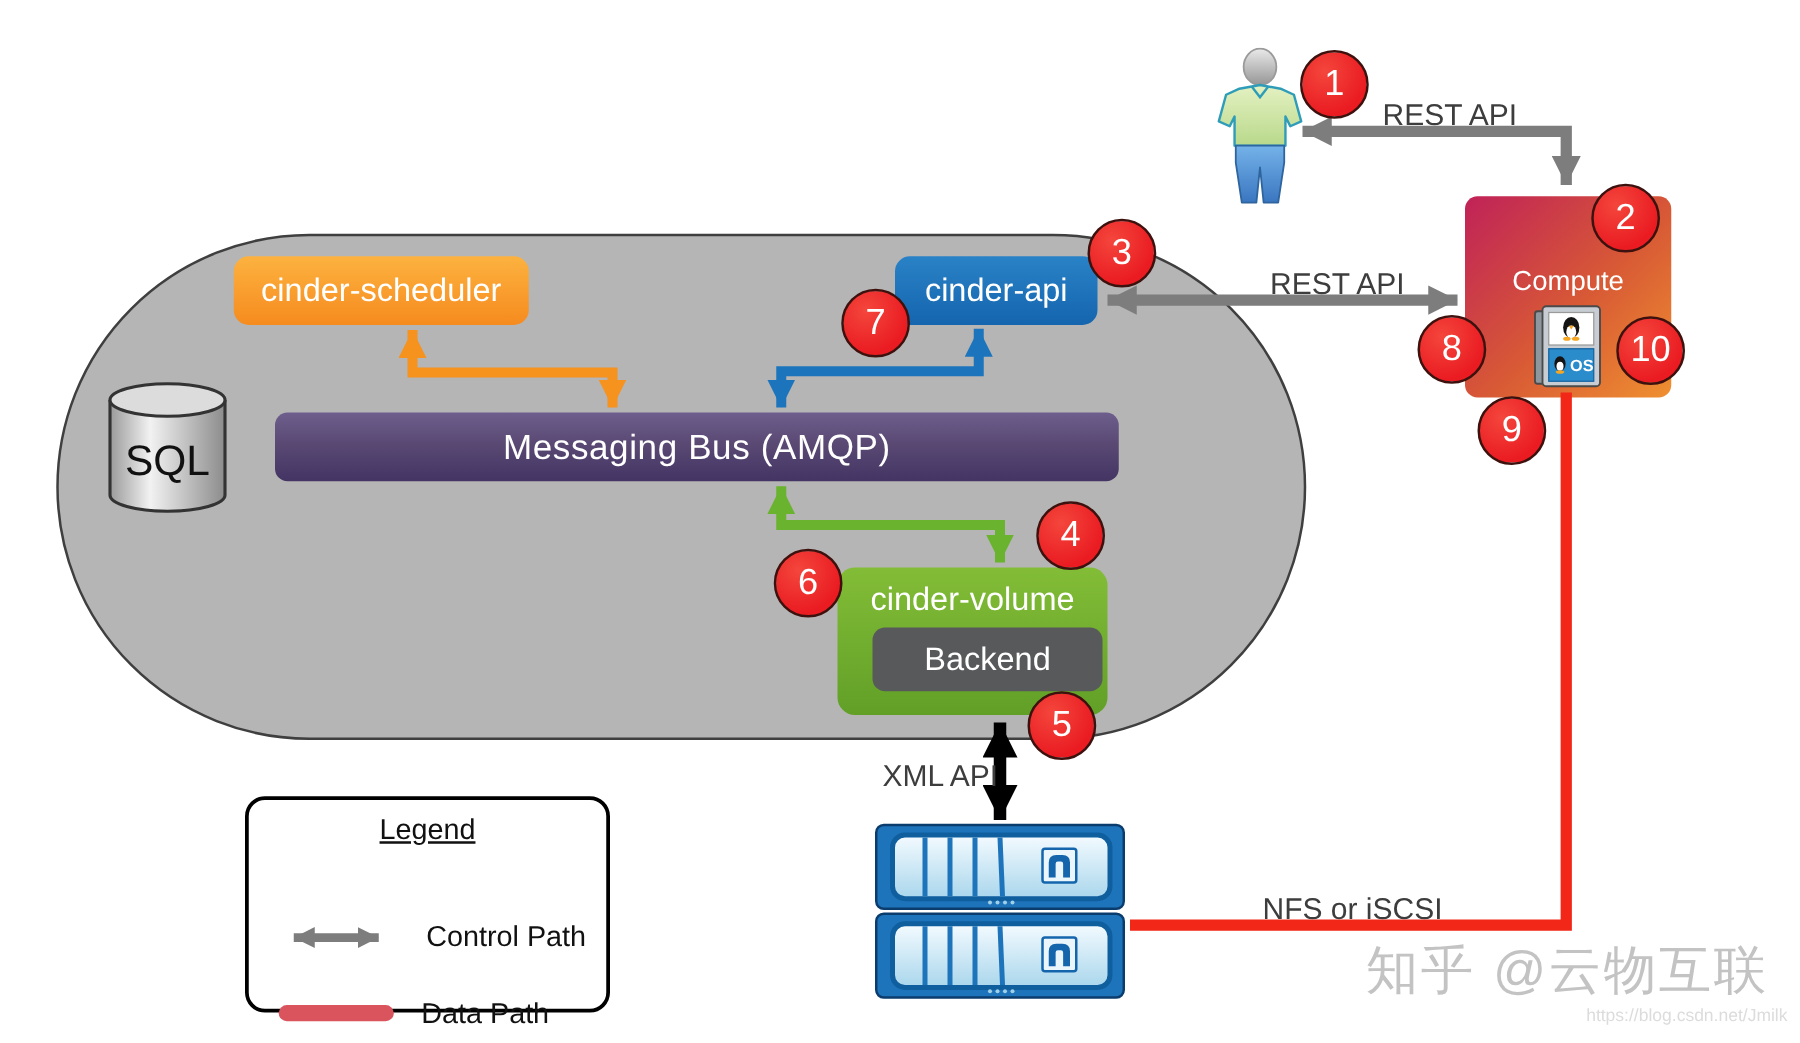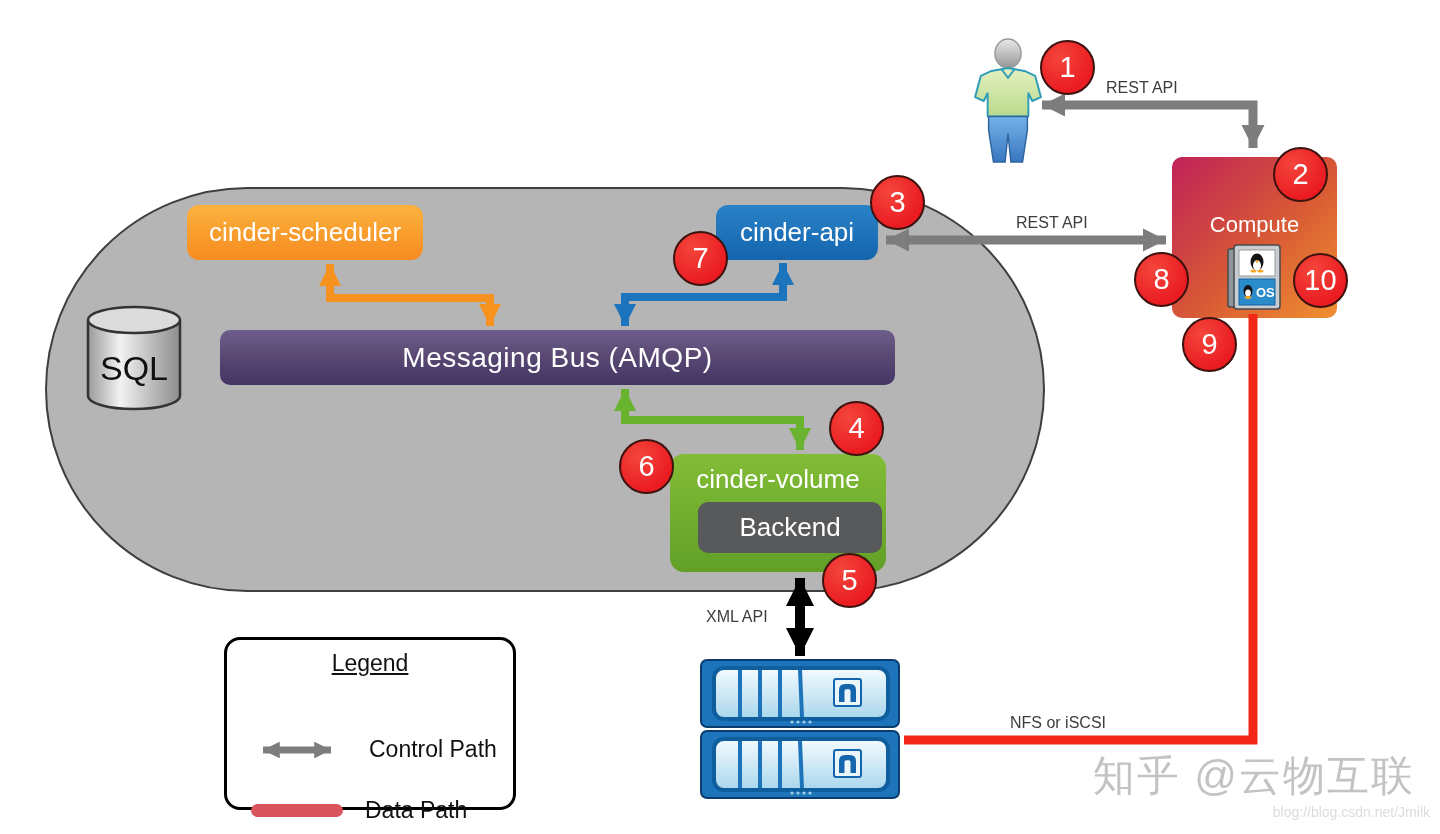--- a/index.html
+++ b/index.html
@@ -56,25 +56,25 @@
   
   .badge{
     width:55px;height:55px;border-radius:50%;
     background:radial-gradient(circle at 35% 30%,#f4463c 0%,#ea1c22 70%);
     border:2.5px solid #3d120e;box-sizing:border-box;
     color:#fff;font-size:29px;
     display:flex;align-items:center;justify-content:center;
   }
   
   .edge-label{
-    color:#3d3d3d;font-size:16px;white-space:nowrap;text-align:center;
+    color:#3d3d3d;font-size:24px;white-space:nowrap;text-align:center;
   }
   
   .legend{
-    left:224px;top:637px;width:292px;height:173px;
+    left:196px;top:637px;width:292px;height:173px;
     background:#ffffff;border:3.5px solid #000;border-radius:16px;
     box-sizing:border-box;
   }
   .legend-title{
     position:absolute;left:0;top:10px;width:100%;text-align:center;
     font-size:23px;color:#111;text-decoration:underline;
   }
   .legend-row{position:absolute;left:20px;display:flex;align-items:center;margin-top:33px;}
   .legend-row .txt{font-size:23px;color:#111;margin-left:22px;}
   .data-swatch{width:92px;height:13px;border-radius:7px;background:#d9545c;}
@@ -259,15 +259,15 @@
       </svg>
       <span class="txt">Control Path</span>
     </div>
     <div class="legend-row" style="top:124px;">
       <div class="data-swatch" style="margin-left:4px;"></div>
       <span class="txt">Data Path</span>
     </div>
   </div>
 
   <div class="abs wm-brand">知乎 @云物互联</div>
-  <div class="abs wm-url">blog://blog.csdn.net/Jmilk</div>
+  <div class="abs wm-url">https://blog.csdn.net/Jmilk</div>
 
 </div>
 
 </body></html>

